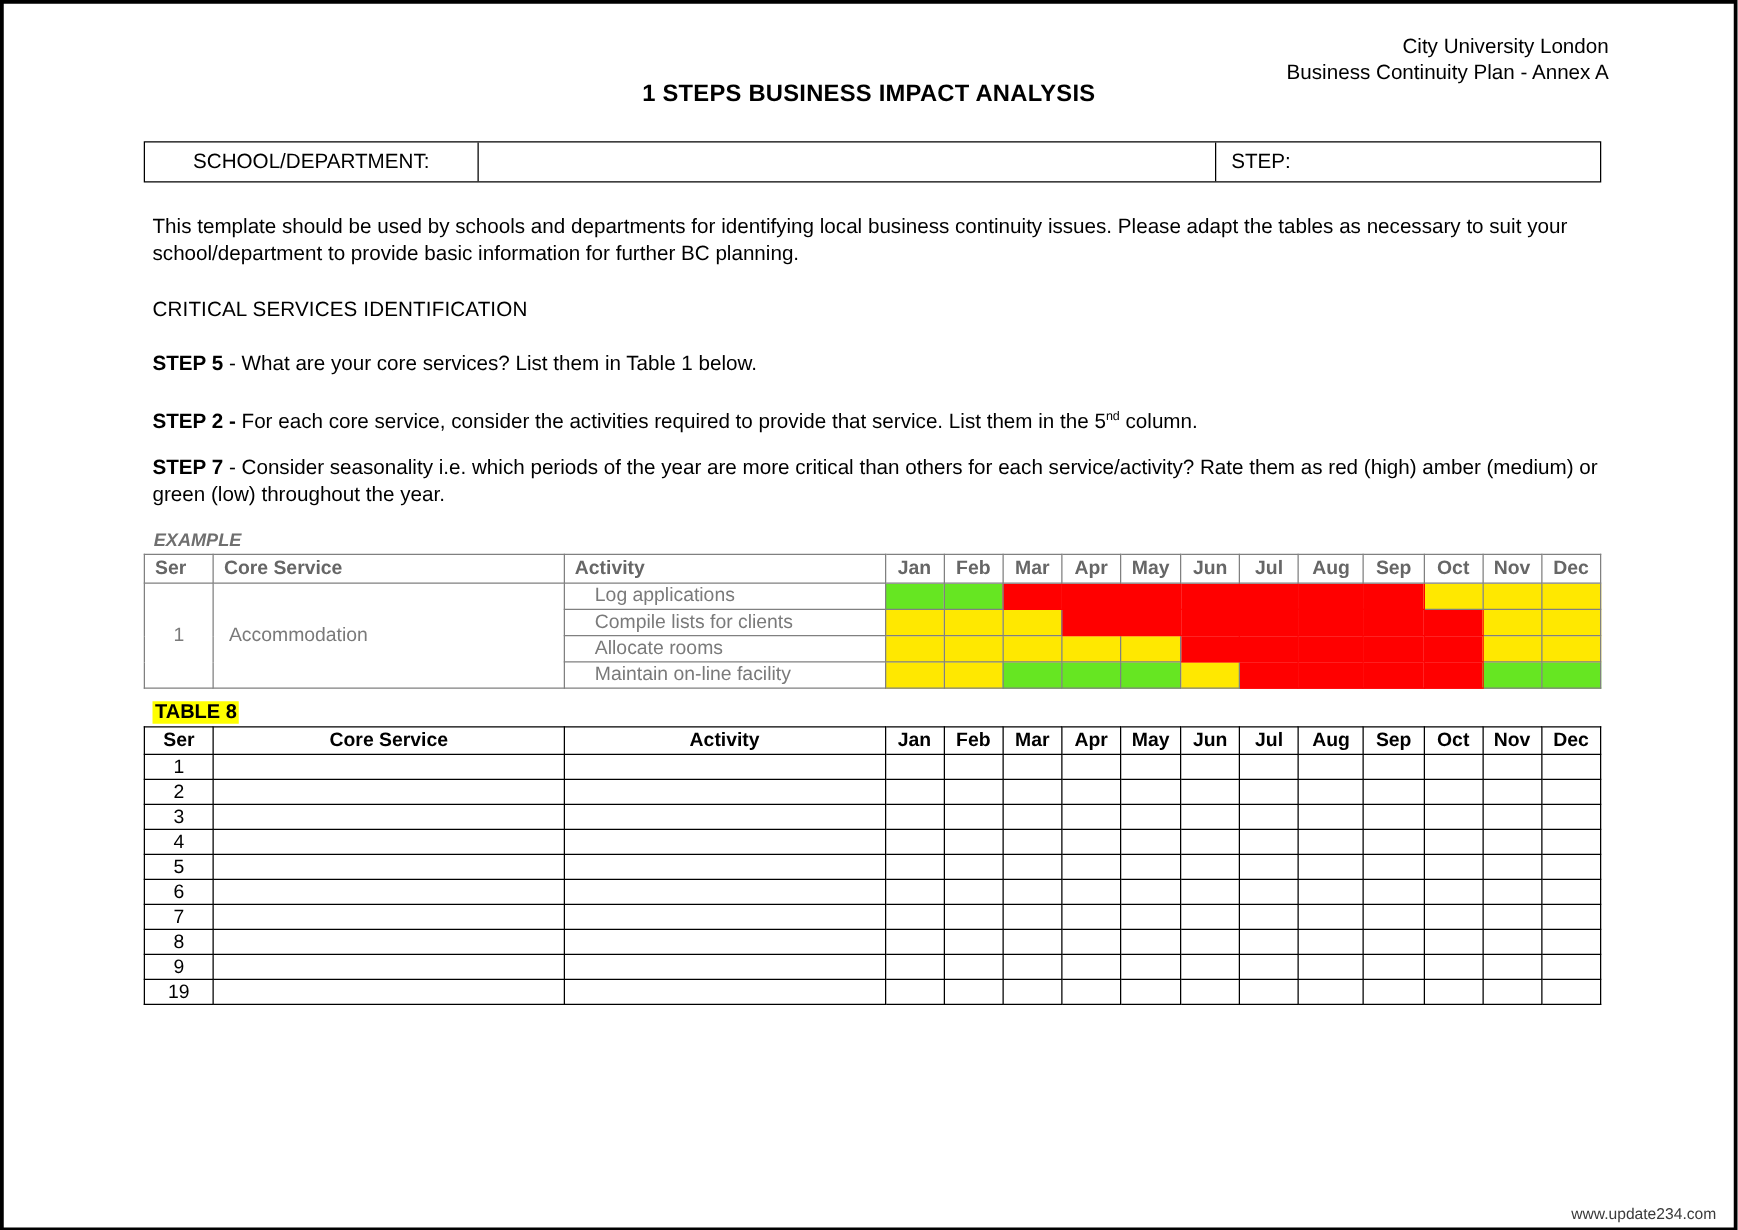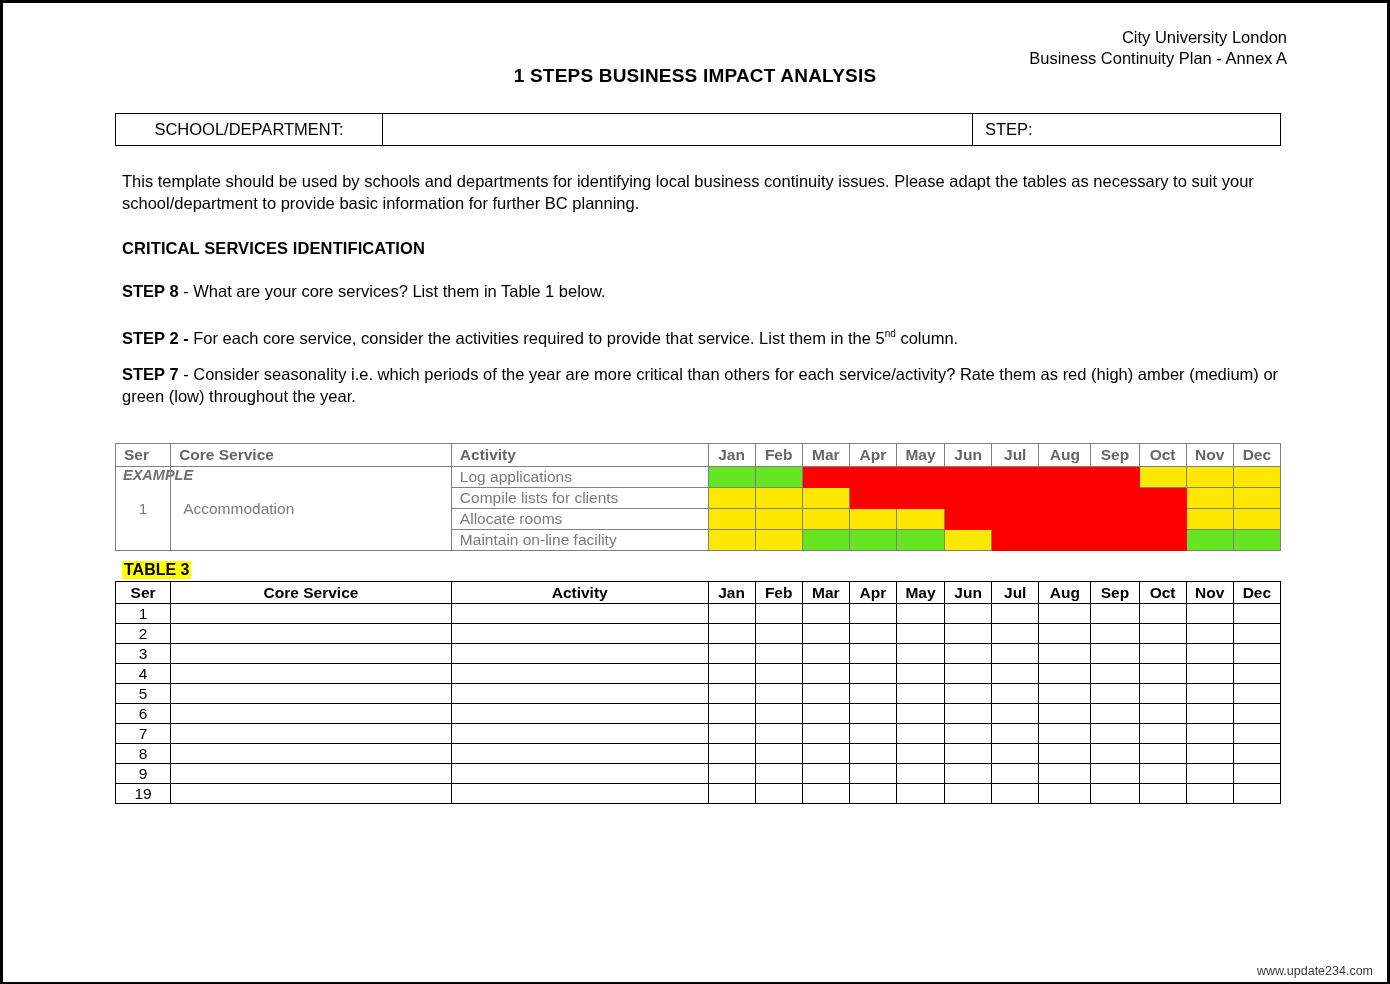--- a/index.html
+++ b/index.html
@@ -78,39 +78,38 @@
     width: 1160px;
     font-size: 16.5px;
     line-height: 21.5px;
   }
   #intro-para { top: 168px; }
   #section-heading {
     position: absolute;
     left: 119px;
     top: 236px;
     font-size: 16.5px;
-    font-weight: bold;
+    font-weight: normal;
     letter-spacing: 0.1px;
   }
   #step1 { top: 278px; }
   #step2 { top: 320px; }
   #step3 { top: 361px; }
   .step-label { font-weight: bold; }
   sup { font-size: 10px; vertical-align: super; }
 
   
   #example-label {
     position: absolute;
     left: 120px;
     top: 422px;
     font-size: 14.5px;
     font-weight: bold;
     font-style: italic;
     color: #6f6f6f;
-    margin-top: 42px;
   }
 
   
   table.grid {
     position: absolute;
     border-collapse: collapse;
     table-layout: fixed;
   }
   table.grid td, table.grid th {
     border: 1px solid #000;
@@ -147,21 +146,21 @@
   }
   #example-table .ex-ser {
     text-align: center;
     vertical-align: middle;
   }
   #example-table .ex-core {
     padding-left: 12px;
     vertical-align: middle;
   }
   #example-table .ex-act {
-    padding-left: 8px;
+    padding-left: 24px;
   }
   #example-table .sw { }
 
   
   #table1-label {
     position: absolute;
     left: 119px;
     top: 558px;
     font-size: 16px;
     font-weight: bold;
@@ -222,21 +221,21 @@
     <div class="cell" id="ident-label">SCHOOL/DEPARTMENT:</div>
     <div class="cell" id="ident-value"></div>
     <div class="cell" id="date-label">STEP:</div>
   </div>
 
   <div class="body-text" id="intro-para">This template should be used by schools and departments for identifying local business continuity issues. Please adapt the tables as necessary to suit your school/department to provide basic information for further BC planning.</div>
 
   <div id="section-heading">CRITICAL SERVICES IDENTIFICATION</div>
 
   <div class="body-text" id="step1">
-    <span class="step-label">STEP 8</span><span> - What are your core services? List them in Table 1 below.</span>
+    <span class="step-label">STEP 5</span><span> - What are your core services? List them in Table 1 below.</span>
   </div>
 
   <div class="body-text" id="step2">
     <span class="step-label">STEP 2 -</span><span> For each core service, consider the activities required to provide that service. List them in the 5</span><sup>nd</sup><span> column.</span>
   </div>
 
   <div class="body-text" id="step3">
     <span class="step-label">STEP 7</span><span> - Consider seasonality i.e. which periods of the year are more critical than others for each service/activity? Rate them as red (high) amber (medium) or green (low) throughout the year.</span>
   </div>
 
@@ -338,21 +337,21 @@
           <td class="sw" style="background: rgb(255, 0, 0); border-color: rgb(255, 0, 0);"></td>
           <td class="sw" style="background: rgb(255, 0, 0); border-color: rgb(255, 0, 0);"></td>
           <td class="sw" style="background: rgb(255, 0, 0); border-color: rgb(255, 0, 0);"></td>
           <td class="sw" style="background: rgb(255, 0, 0); border-color: rgb(255, 0, 0);"></td>
           <td class="sw" style="background: rgb(102, 230, 34);"></td>
           <td class="sw" style="background: rgb(102, 230, 34);"></td>
         </tr>
       </tbody>
   </table>
 
-  <div id="table1-label">TABLE 3</div>
+  <div id="table1-label">TABLE 8</div>
 
   <table class="grid" id="table1">
     <colgroup id="table1-colgroup">
         <col style="width: 55px;">
         <col style="width: 280px;">
         <col style="width: 256px;">
         <col style="width: 47px;">
         <col style="width: 47px;">
         <col style="width: 47px;">
         <col style="width: 47px;">

